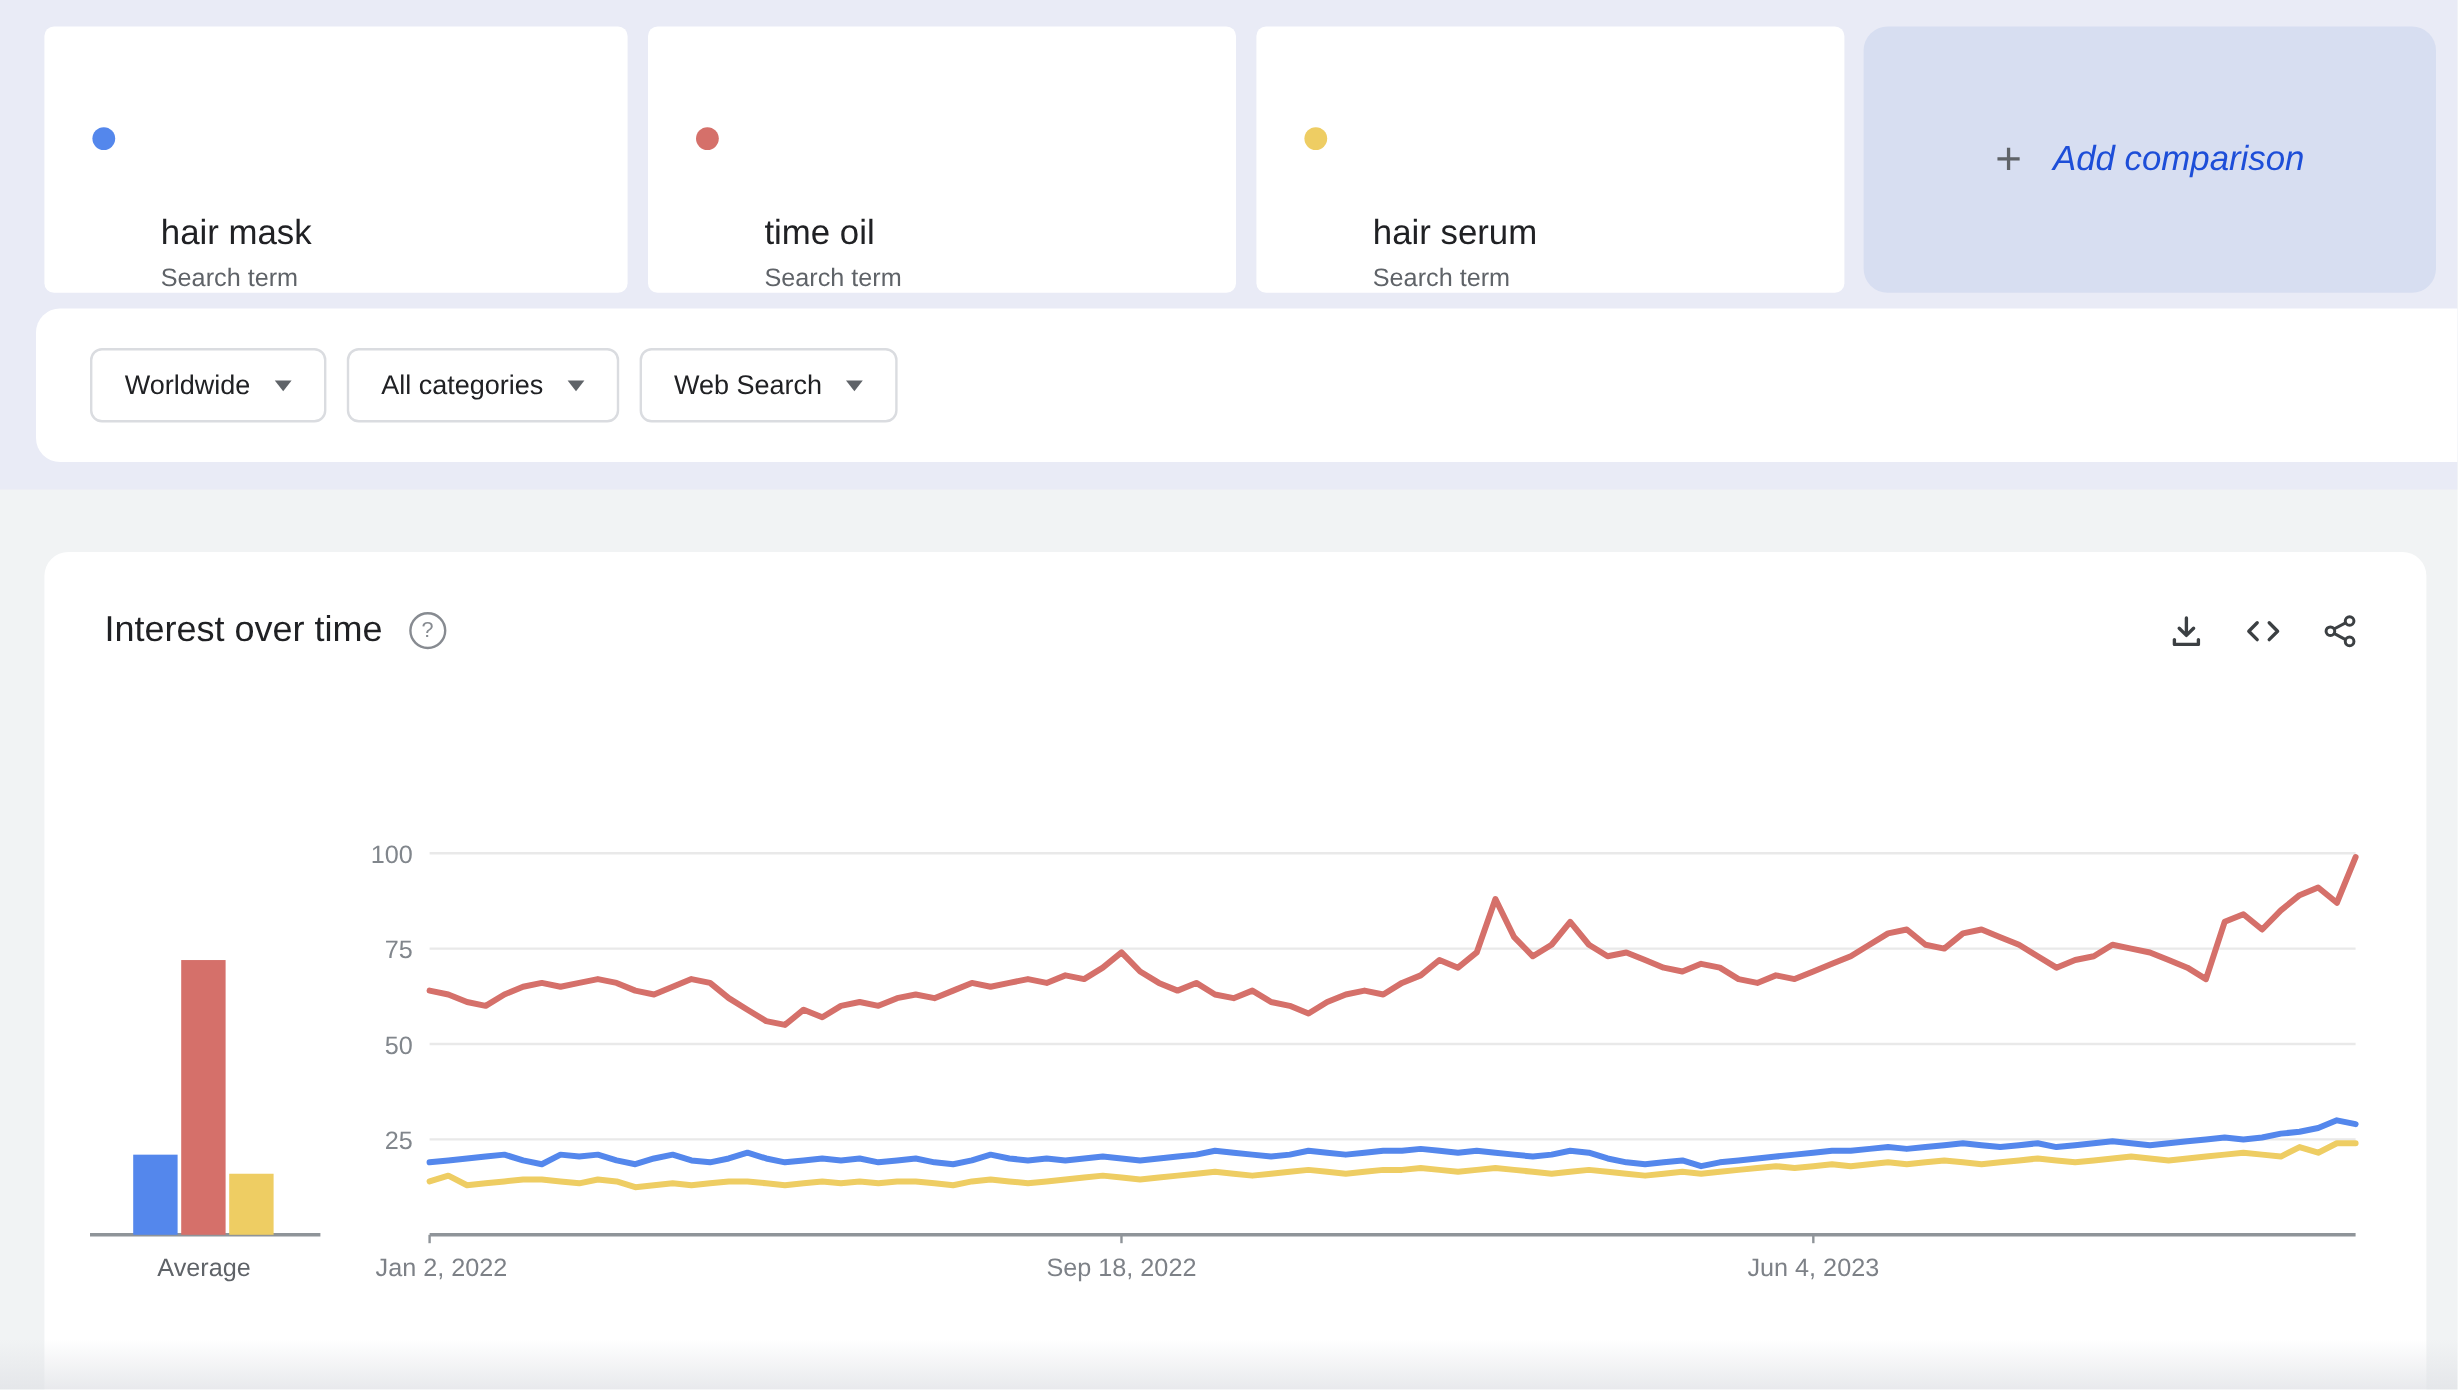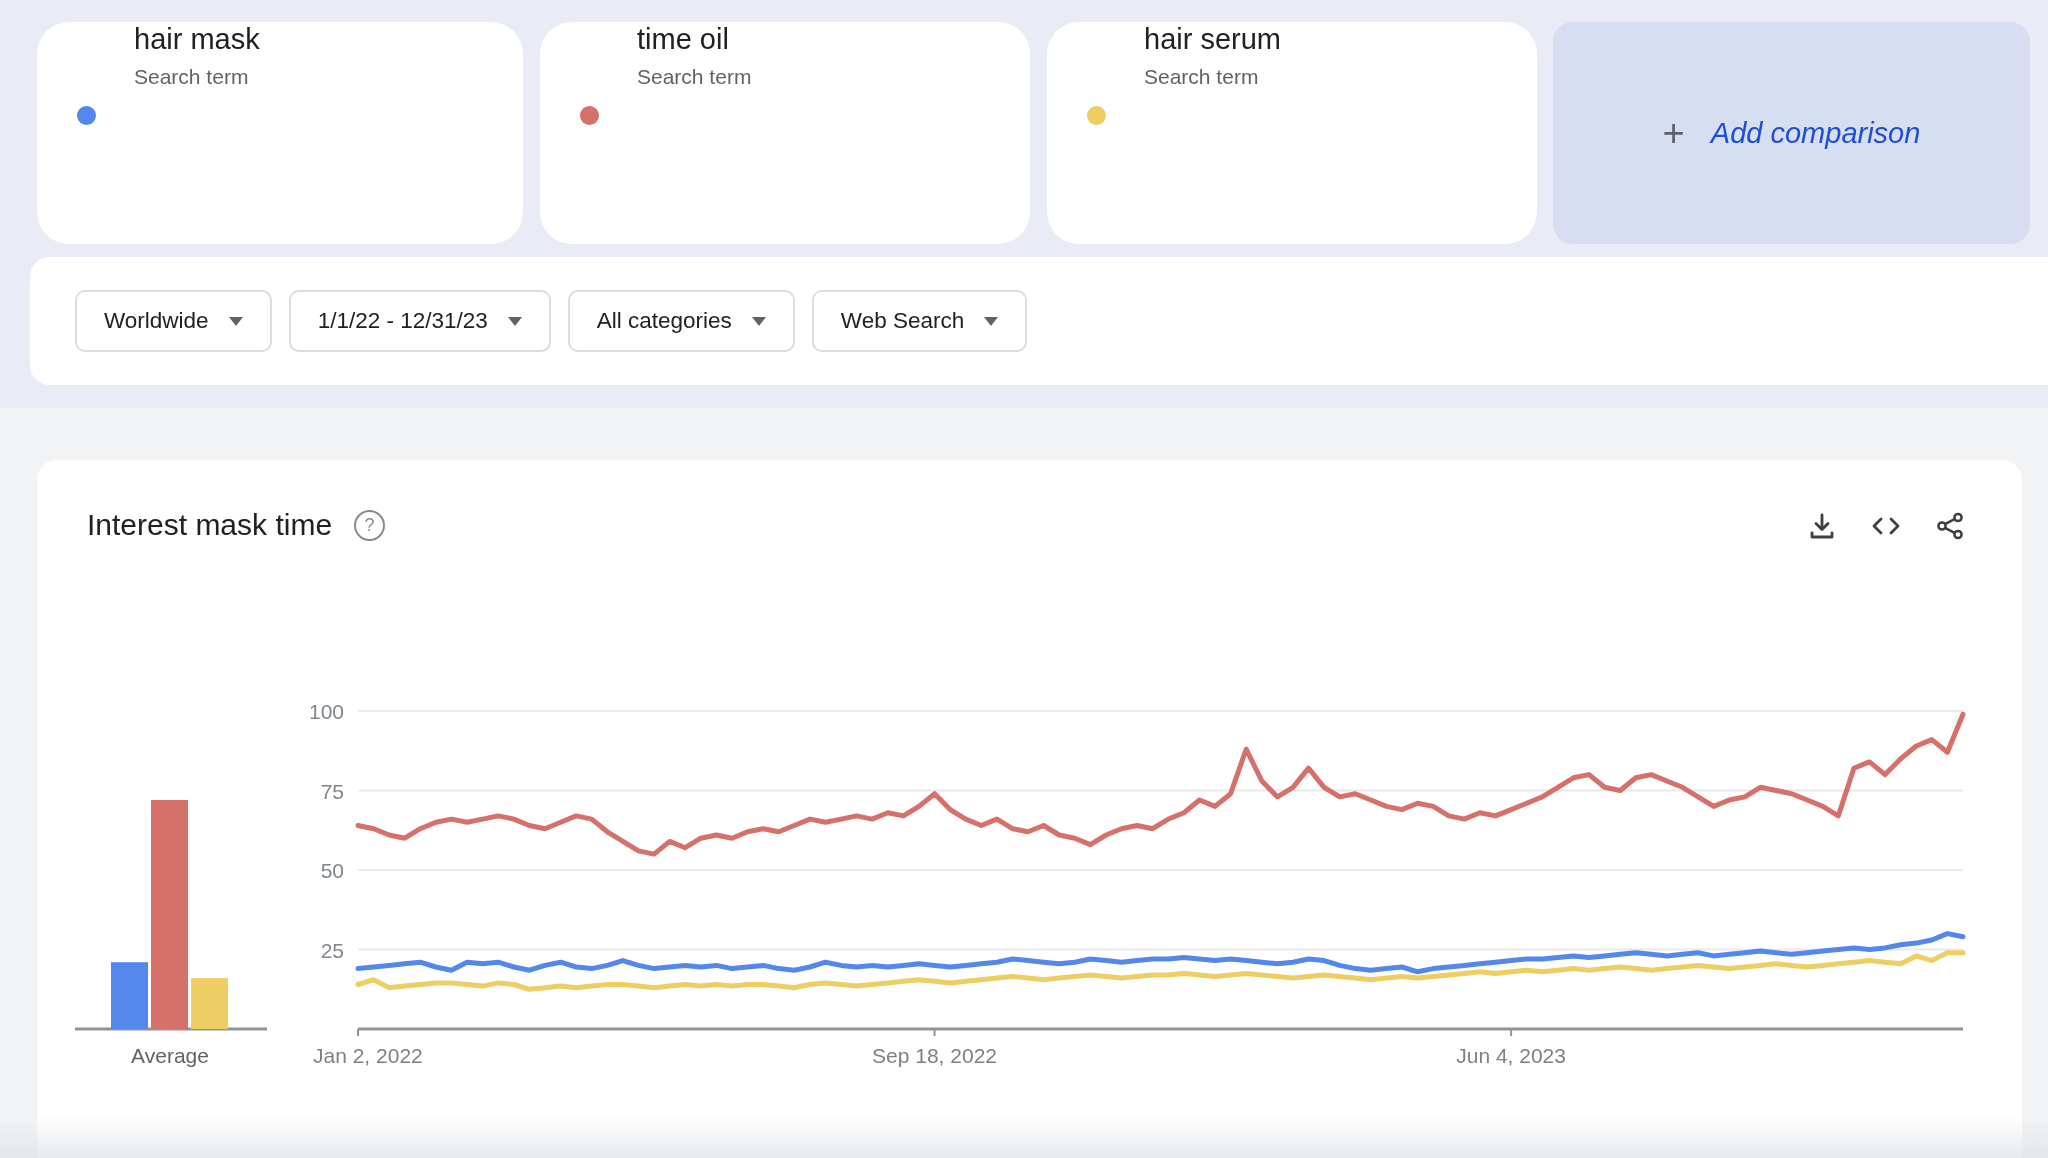--- a/index.html
+++ b/index.html
@@ -4,22 +4,22 @@
 <style>
   html,body{margin:0;padding:0;}
   body{
     width:2048px;height:1158px;position:relative;overflow:hidden;
     font-family:"Liberation Sans","DejaVu Sans",sans-serif;
     background:#f1f3f4;
   }
   
   .top-section{position:absolute;left:0;top:0;width:2048px;height:408px;background:#e9ebf6;}
   .term-card{
-    position:absolute;top:22px;height:222px;background:#ffffff;border-radius:32px;
-    display:flex;align-items:flex-start;padding-left:40px;box-sizing:border-box;cursor:pointer;
+    position:absolute;top:22px;height:222px;background:#ffffff;border-radius:8px;
+    display:flex;align-items:flex-end;padding-left:40px;box-sizing:border-box;cursor:pointer;
   }
   .term-dot{width:19px;height:19px;border-radius:50%;flex:0 0 auto;margin-right:38px;align-self:flex-start;margin-top:84px;}
   .term-name{font-size:29px;color:#202124;line-height:34px;}
   .term-sub{font-size:21px;color:#5f6368;margin-top:9px;}
   .add-card{
     position:absolute;top:22px;height:222px;border-radius:20px;background:#d7def1;
     display:flex;align-items:center;justify-content:center;cursor:pointer;
   }
   .add-plus{font-size:38px;font-weight:300;color:#5f6368;margin-right:26px;line-height:1;}
   .add-label{font-size:29px;color:#1d4ed8;font-style:italic;}
@@ -83,38 +83,34 @@
     <span class="add-plus">+</span>
     <span class="add-label">Add comparison</span>
   </div>
 
   <div class="filter-band">
     <div class="chip">
       <span class="chip-label">Worldwide</span>
       <span class="caret"></span>
     </div>
     <div class="chip">
-      <span class="chip-label">1/1/22 - 12/31/23</span>
-      <span class="caret"></span>
-    </div>
-    <div class="chip">
       <span class="chip-label">All categories</span>
       <span class="caret"></span>
     </div>
     <div class="chip">
       <span class="chip-label">Web Search</span>
       <span class="caret"></span>
     </div>
   </div>
 </div>
 
 <div class="chart-card">
 
   <div class="panel-title-row">
-    <span class="panel-title">Interest mask time</span>
+    <span class="panel-title">Interest over time</span>
     <span class="help-icon">?</span>
   </div>
 
   <div class="panel-icons">
     <svg class="icn" viewBox="0 0 32 32">
       <path d="M16 5 v13 M10 13.5 l6 6 6 -6 M6 23 v4 h20 v-4" fill="none" stroke="#3c4043" stroke-width="2.8" stroke-linecap="round" stroke-linejoin="round"></path>
     </svg>
     <svg class="icn" viewBox="0 0 32 32">
       <path d="M11 9 L4 16 L11 23 M21 9 L28 16 L21 23" fill="none" stroke="#3c4043" stroke-width="2.8" stroke-linecap="round" stroke-linejoin="round"></path>
     </svg>

